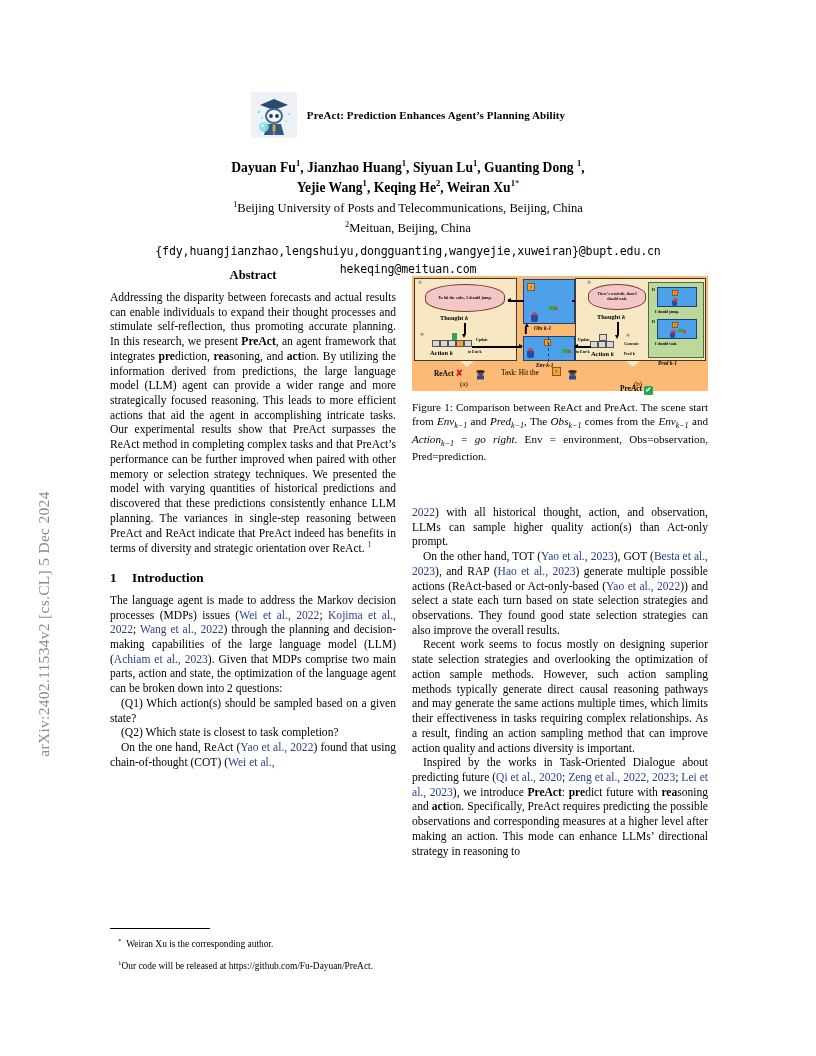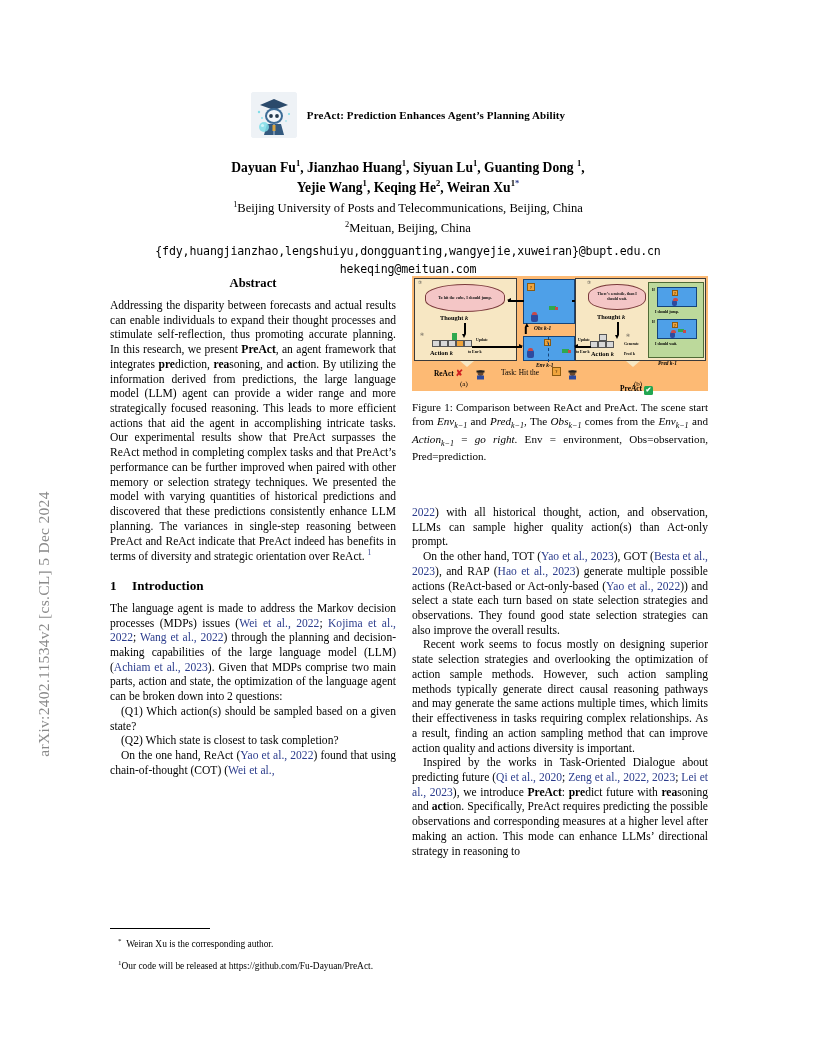--- a/index.html
+++ b/index.html
@@ -51,21 +51,21 @@
   .authors sup{ font-size:8.6px; font-weight:bold; vertical-align:super;}
   .authors .star{ color:#2b3c8c; }
   .affil{ font-size:12.6px; line-height:1.40; margin-top:2px;}
   .affil sup{font-size:8.4px; vertical-align:super;}
   .emails{
     font-family:"DejaVu Sans Mono","Liberation Mono",monospace;
     font-size:11.6px; line-height:1.5; margin-top:5px; letter-spacing:-.15px;
   }
 
   
-  .col-left{ position:absolute; left:110px; top:276px; width:286px;}
+  .col-left{ position:absolute; left:110px; top:268px; width:286px;}
   .col-right{ position:absolute; left:412px; top:276px; width:296px;}
 
   h2.sec-head{
     font-size:12.6px;font-weight:bold;margin:0 0 7px 0;text-align:center;
   }
   h2.numhead{
     font-size:13.2px;font-weight:bold;margin:14px 0 7px 0;text-align:left;
   }
   h2.numhead .num{ display:inline-block; width:22px; }
 

